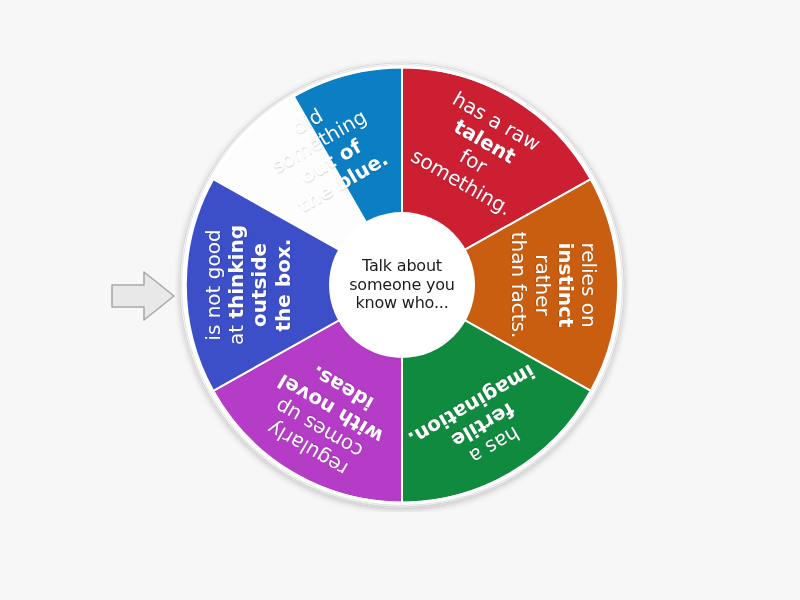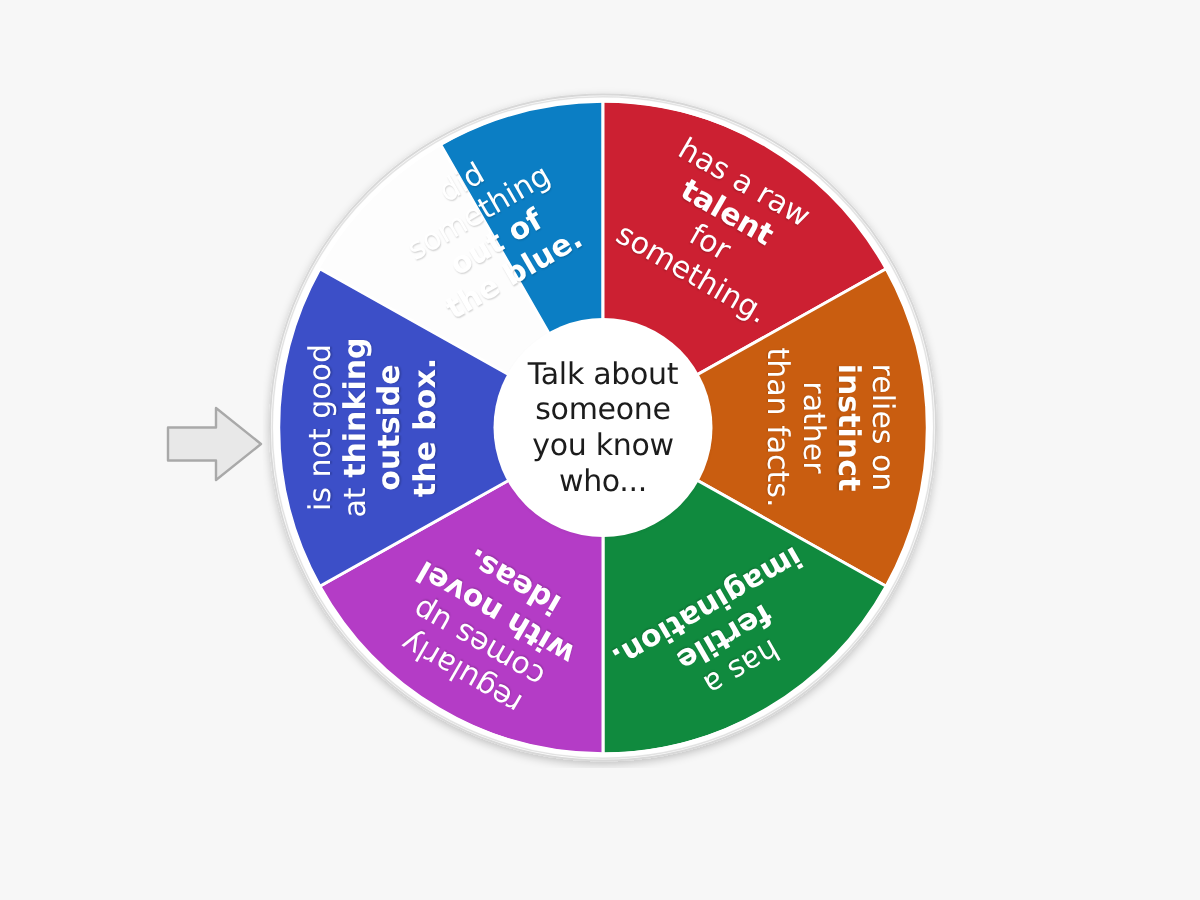--- a/index.html
+++ b/index.html
@@ -53,21 +53,21 @@
     height: 140px;
     border-radius: 50%;
     background: #ffffff;
     box-shadow: 0 0 0 3px #ffffff, 0 1px 4px rgba(0,0,0,0.22);
     display: flex;
     align-items: center;
     justify-content: center;
     box-sizing: border-box;
   }
   .hub-text {
-    font-size: 20px;
+    font-size: 16px;
     line-height: 1.18;
     color: #1c1c1c;
     text-align: center;
     font-family: "DejaVu Sans", sans-serif;
     letter-spacing: -0.2px;
     padding: 0 4px;
   }
 
   
   .seg-label {

